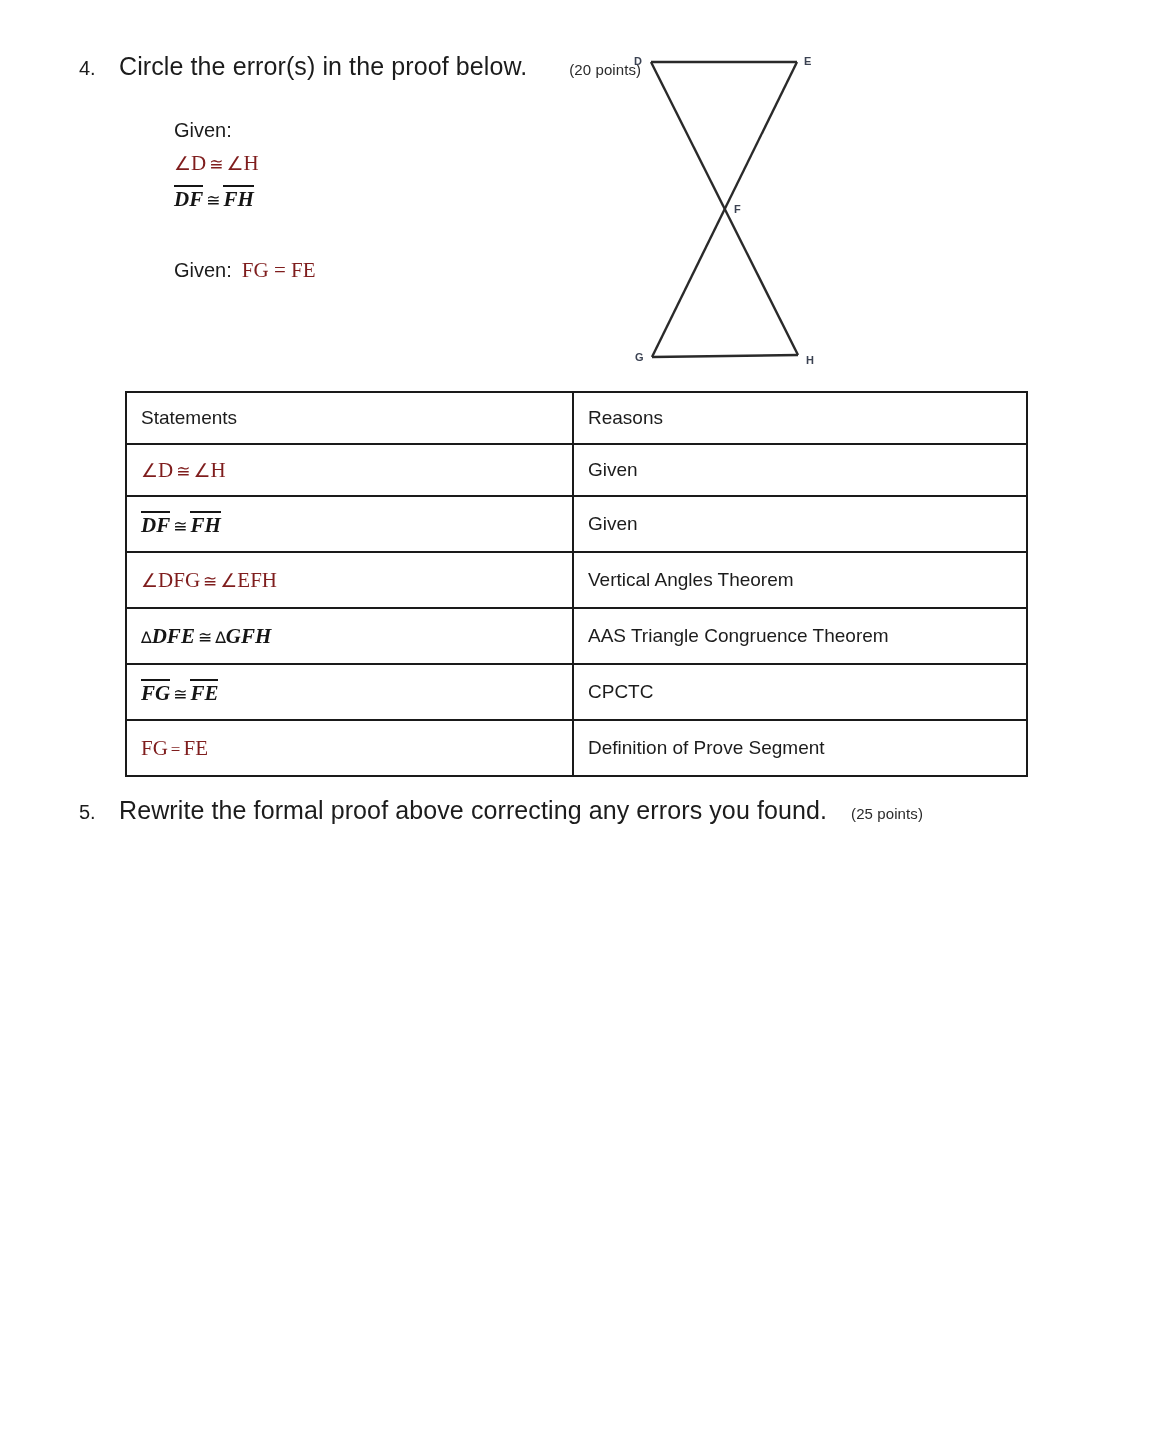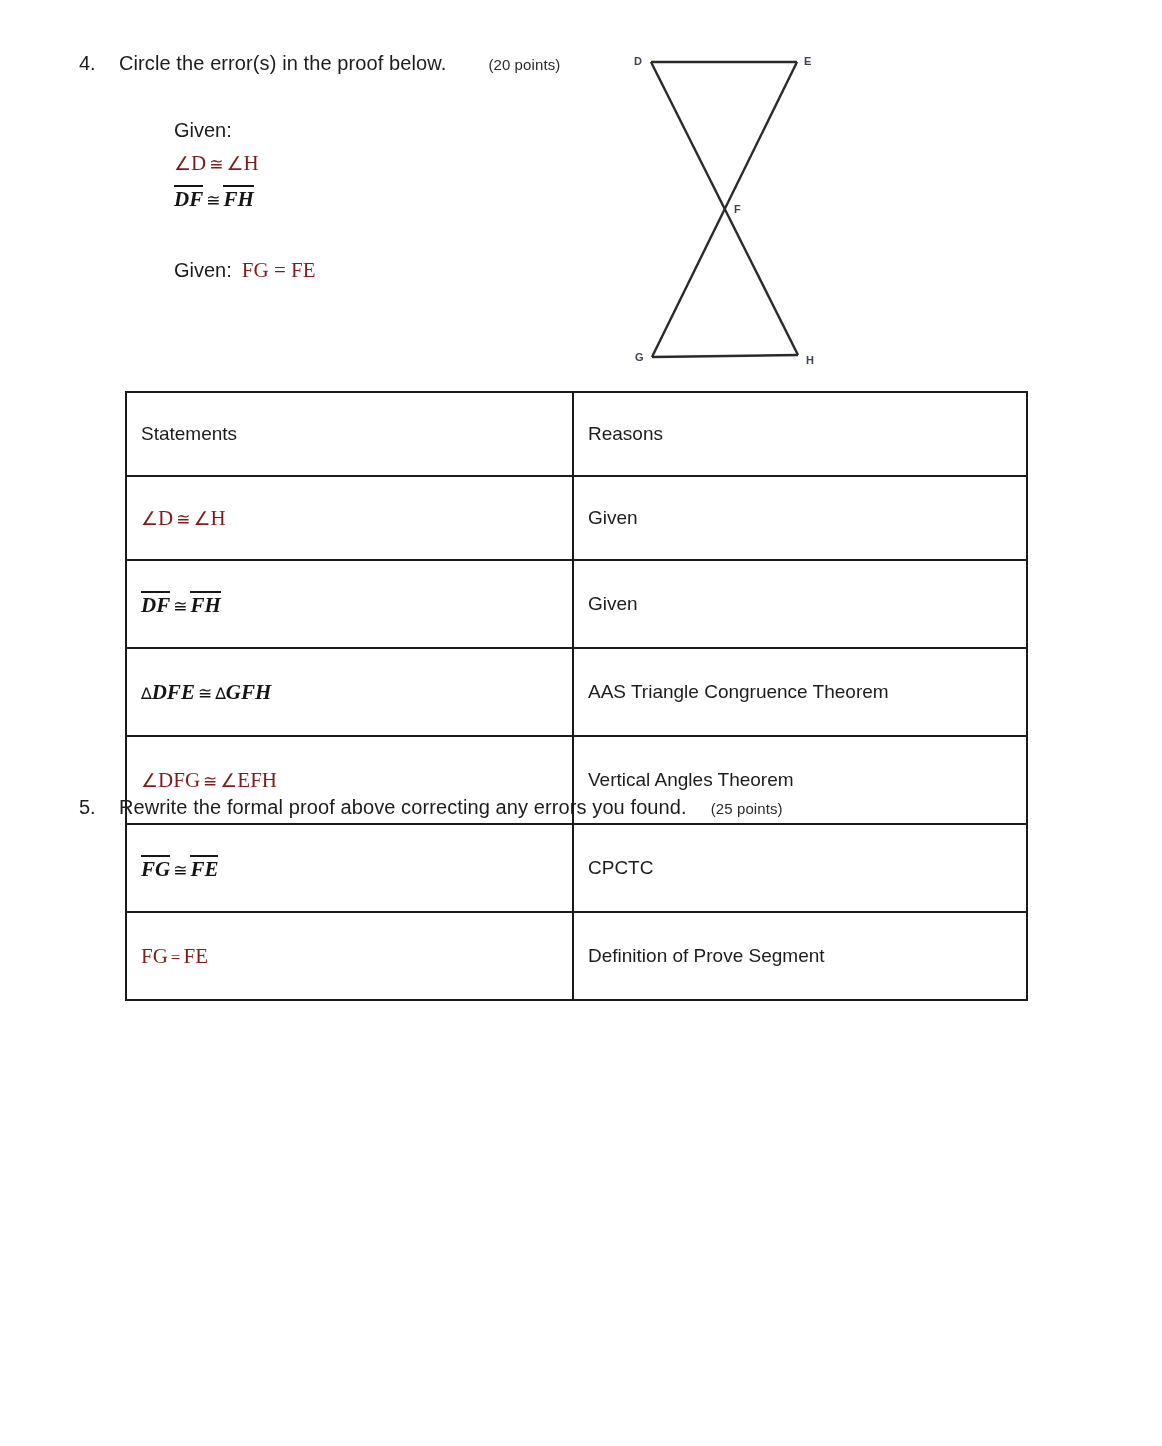--- a/index.html
+++ b/index.html
@@ -26,21 +26,21 @@
     white-space: nowrap;
   }
   .q-num {
     font-size: 20px;
     font-family: "Liberation Sans", sans-serif;
     color: #1c1c1c;
     width: 40px;
     display: inline-block;
   }
   .q-text {
-    font-size: 20px;
+    font-size: 25px;
     color: #1c1c1c;
     letter-spacing: 0.1px;
   }
   .q-points {
     font-size: 15px;
     color: #2b2b2b;
     margin-left: 42px;
     letter-spacing: 0.1px;
   }
 
@@ -109,21 +109,21 @@
     position: absolute;
     left: 125px;
     top: 391px;
     width: 901px;
     border-collapse: collapse;
     table-layout: fixed;
   }
   .proof-table td {
     border: 2px solid #1a1a1a;
     height: 50px;
-    padding: 16px 14px;
+    padding: 0 14px;
     vertical-align: middle;
   }
   .proof-table col.c-statement { width: 447px; }
   .proof-table col.c-reason { width: 454px; }
 
   .cell-head {
     font-size: 19px;
     color: #1c1c1c;
     font-family: "Liberation Sans", sans-serif;
   }
@@ -201,30 +201,30 @@
 
       <tr class="row-tall">
         <td class="cell-statement">
           <span class="math-italic"><span class="ob">DF</span><span class="cong">≅</span><span class="ob">FH</span></span>
         </td>
         <td class="cell-reason">Given</td>
       </tr>
 
       <tr class="row-tall">
         <td class="cell-statement">
+          <span class="math-serif"><span class="ang">∠</span><span>DFG</span><span class="cong">≅</span><span class="ang">∠</span><span>EFH</span></span>
+        </td>
+        <td class="cell-reason">Vertical Angles Theorem</td>
+      </tr>
+
+      <tr class="row-tall">
+        <td class="cell-statement">
           <span class="math-italic"><span class="tri">∆</span><span>DFE</span><span class="cong">≅</span><span class="tri">∆</span><span>GFH</span></span>
         </td>
         <td class="cell-reason">AAS Triangle Congruence Theorem</td>
-      </tr>
-
-      <tr class="row-tall">
-        <td class="cell-statement">
-          <span class="math-serif"><span class="ang">∠</span><span>DFG</span><span class="cong">≅</span><span class="ang">∠</span><span>EFH</span></span>
-        </td>
-        <td class="cell-reason">Vertical Angles Theorem</td>
       </tr>
 
       <tr class="row-tall">
         <td class="cell-statement">
           <span class="math-italic"><span class="ob">FG</span><span class="cong">≅</span><span class="ob">FE</span></span>
         </td>
         <td class="cell-reason">CPCTC</td>
       </tr>
 
       <tr class="row-tall">

